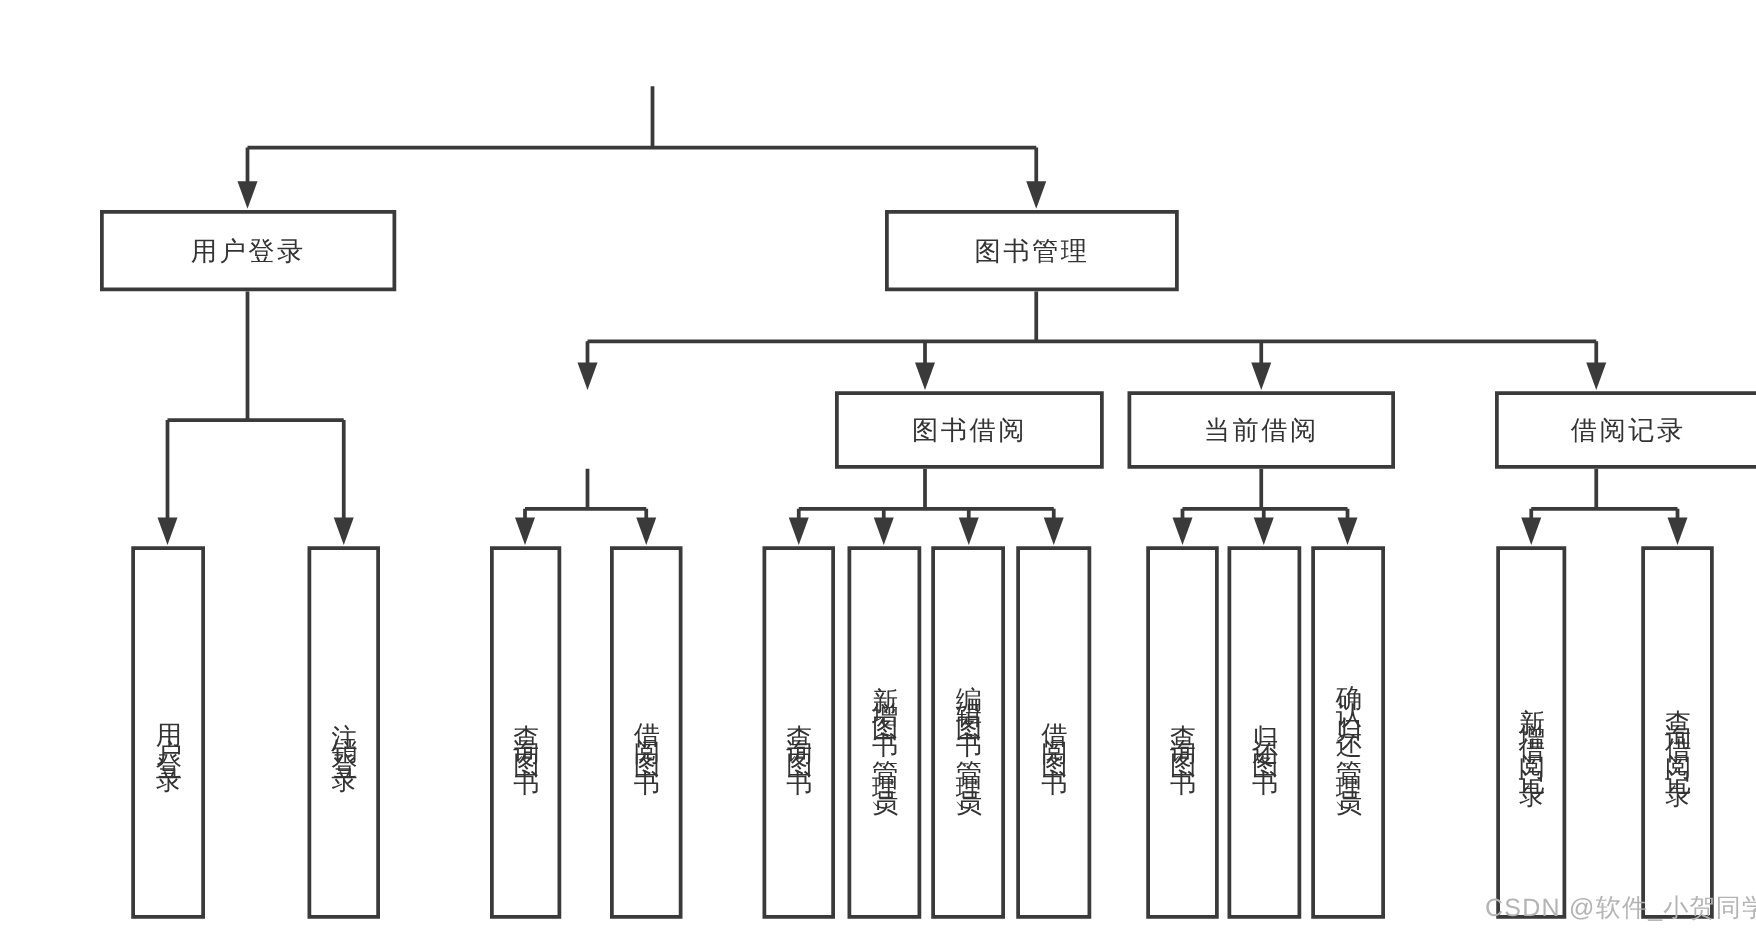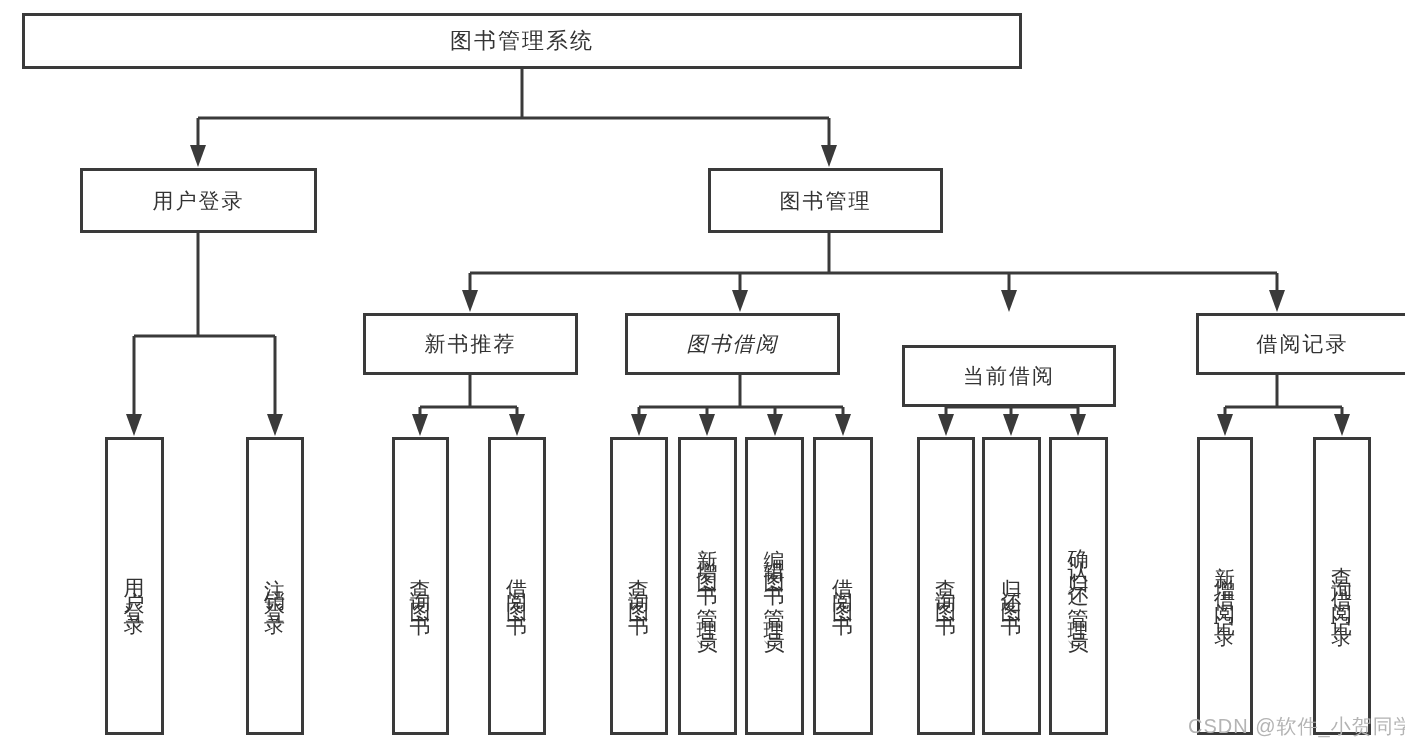--- a/index.html
+++ b/index.html
@@ -47,22 +47,22 @@
     line-height: 1;
     font-size: 21px;
     color: #333333;
     max-height: 286px;
   }
   
   .n-user-login { left: 80px;  width: 237px; }
   .n-book-mgmt  { left: 708px; width: 235px; }
   
   .n-new-books  { left: 363px;  width: 215px; }
-  .n-borrowing  { left: 625px;  width: 215px; font-style: italic; }
-  .n-current    { left: 902px;  width: 214px; margin-top: 32px; }
+  .n-borrowing  { left: 668px;  width: 215px; }
+  .n-current    { left: 902px;  width: 214px; }
   .n-records    { left: 1172px; width: 213px; margin-left: 24px; }
   
   .lf-a1 { left: 105px;  width: 59px; }
   .lf-a2 { left: 246px;  width: 58px; }
   .lf-b1 { left: 392px;  width: 57px; }
   .lf-b2 { left: 488px;  width: 58px; }
   .lf-c1 { left: 610px;  width: 58px; }
   .lf-c2 { left: 678px;  width: 59px; }
   .lf-c3 { left: 745px;  width: 59px; }
   .lf-c4 { left: 813px;  width: 60px; }
@@ -149,26 +149,24 @@
       <polygon points="767,414 783,414 775,436"></polygon>
       <polygon points="835,414 851,414 843,436"></polygon>
       <polygon points="938,414 954,414 946,436"></polygon>
       <polygon points="1003,414 1019,414 1011,436"></polygon>
       <polygon points="1070,414 1086,414 1078,436"></polygon>
       <polygon points="1217,414 1233,414 1225,436"></polygon>
       <polygon points="1334,414 1350,414 1342,436"></polygon>
     </g>
   </svg>
 
-  <div class="node root">图书管理系统</div>
 
   <div class="node lvl2 n-user-login">用户登录</div>
   <div class="node lvl2 n-book-mgmt">图书管理</div>
 
-  <div class="node lvl3 n-new-books">新书推荐</div>
   <div class="node lvl3 n-borrowing">图书借阅</div>
   <div class="node lvl3 n-current">当前借阅</div>
   <div class="node lvl3 n-records">借阅记录</div>
 
   <div class="node leaf lf-a1">
     <span class="vtext">用户登录</span>
   </div>
   <div class="node leaf lf-a2">
     <span class="vtext">注销登录</span>
   </div>

